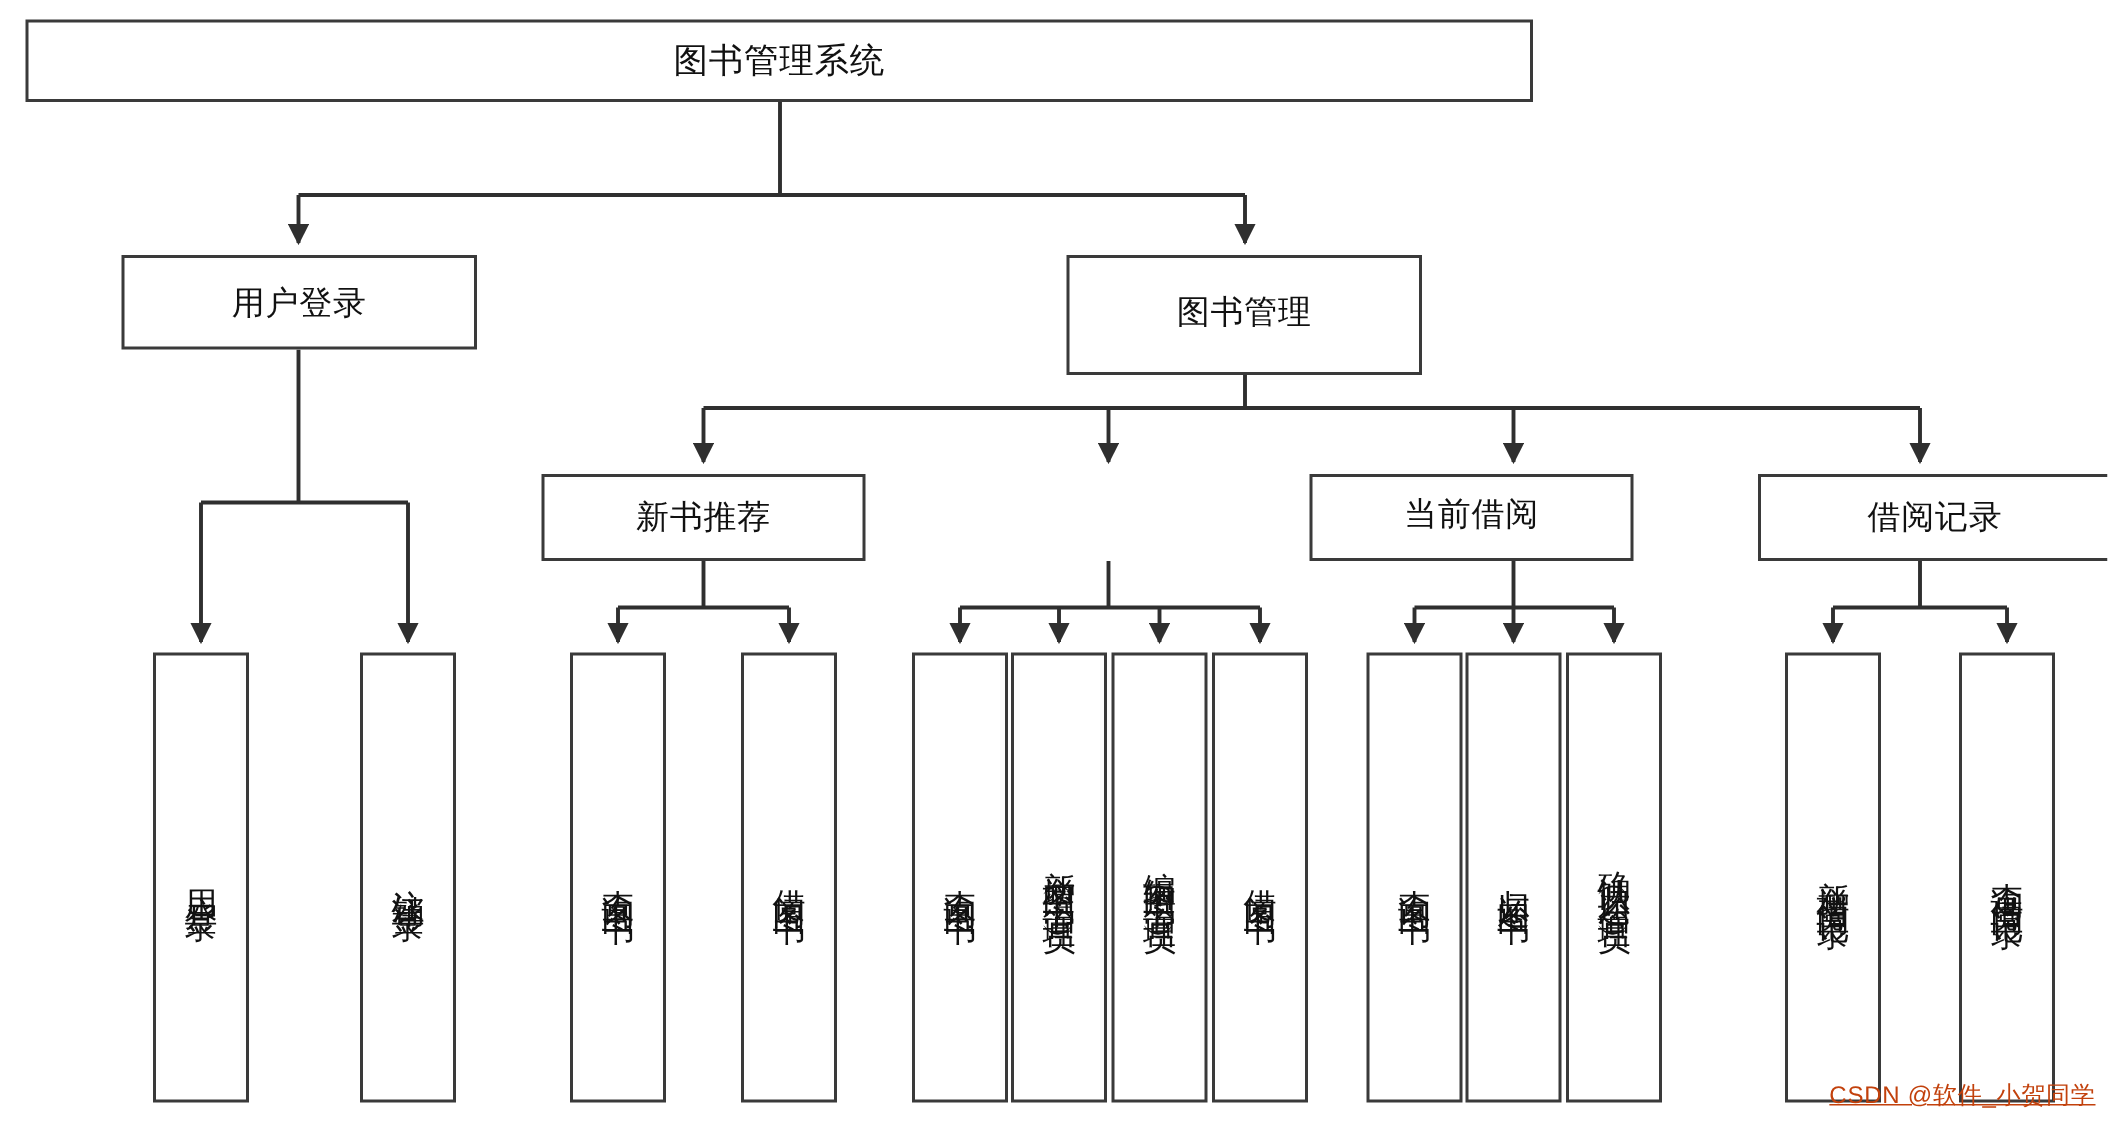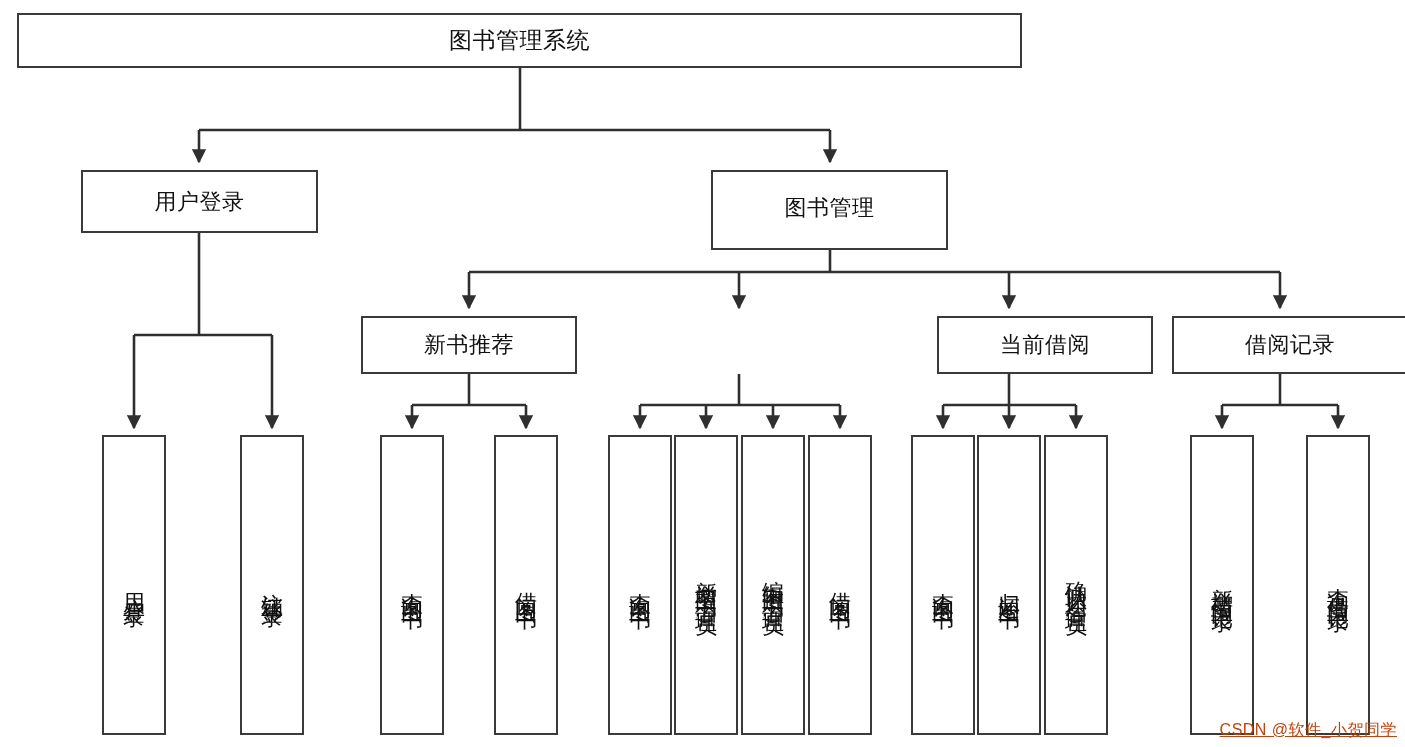--- a/index.html
+++ b/index.html
@@ -136,21 +136,21 @@
   <div class="node node-l2" style="left:81px; top:170px; width:237px; height:63px;">
     <span class="node-label">用户登录</span>
   </div>
   <div class="node node-l2" style="left:711px; top:170px; width:237px; height:80px;font-family:Liberation Mono, monospace;">
     <span class="node-label">图书管理</span>
   </div>
 
   <div class="node node-l3" style="left:361px; top:316px; width:216px; height:58px;">
     <span class="node-label">新书推荐</span>
   </div>
-  <div class="node node-l3" style="left:937px; top:316px; width:216px; height:58px;">
+  <div class="node node-l3" style="left:873px; top:316px; width:216px; height:58px;font-family:Liberation Mono, monospace;">
     <span class="node-label">当前借阅</span>
   </div>
   <div class="node node-l3" style="left:1172px; top:316px; width:236px; height:58px;">
     <span class="node-label">借阅记录</span>
   </div>
 
   <div class="node node-leaf" style="left:102px; top:435px; width:64px; height:300px;">
     <span class="node-label">用户登录</span>
   </div>
   <div class="node node-leaf" style="left:240px; top:435px; width:64px; height:300px;">

